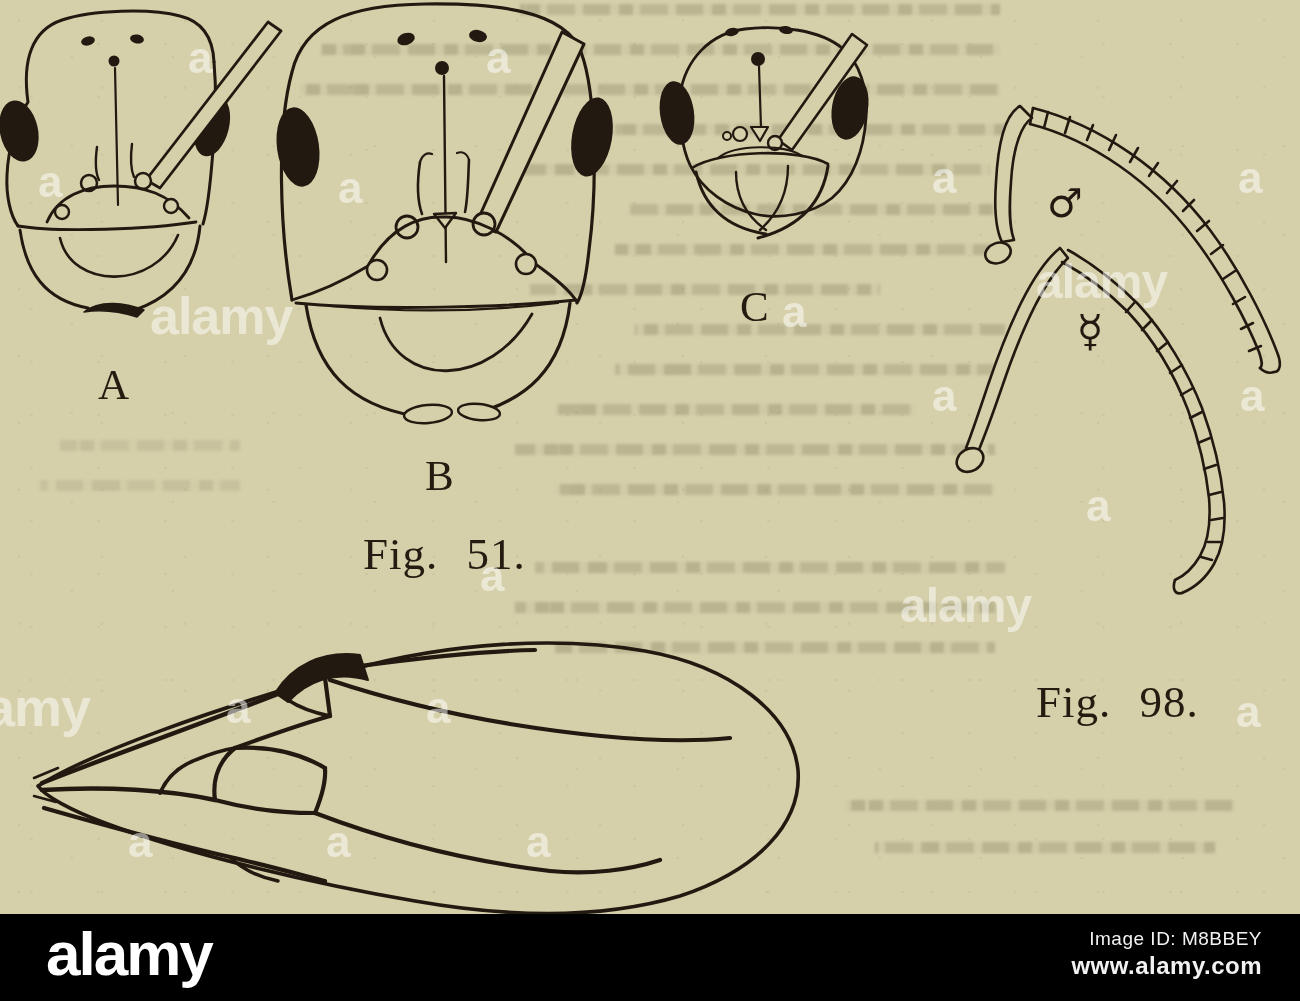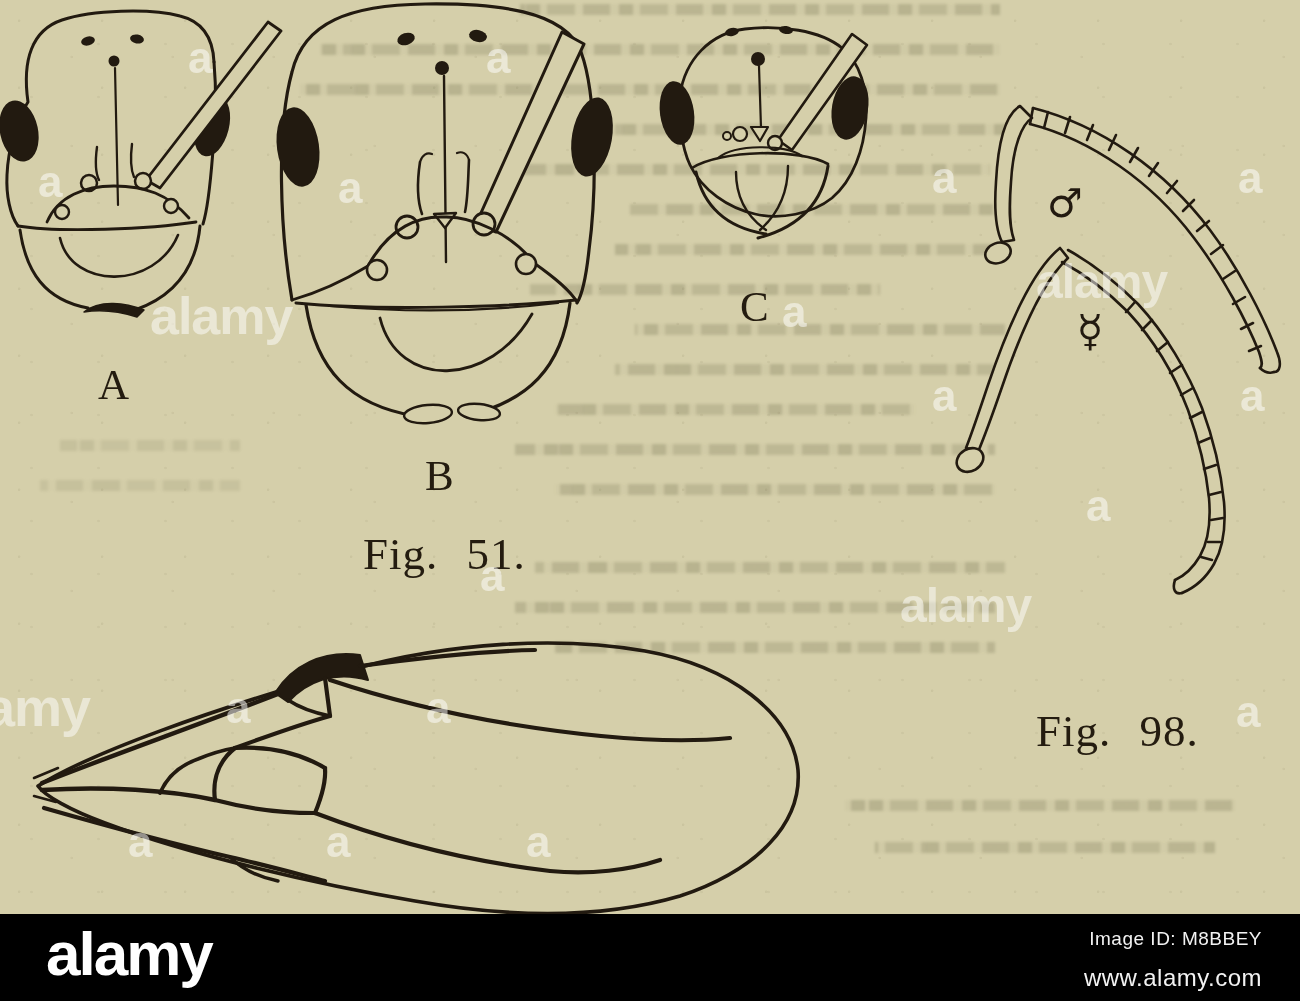--- a/index.html
+++ b/index.html
@@ -41,21 +41,21 @@
     position:absolute;left:0;top:914px;width:1300px;height:87px;background:#000;
   }
   #alamy-logo{
     position:absolute;left:46px;top:-4px;color:#fff;font-weight:bold;
     font-size:62px;letter-spacing:-2px;line-height:87px;
   }
   #bar-right{
     position:absolute;right:38px;top:14px;text-align:right;color:#f2f2f2;
   }
   #image-id-line{font-size:19px;font-weight:400;letter-spacing:.5px;}
-  #url-line{font-size:24px;font-weight:normal;margin-top:14px;letter-spacing:.5px;}
+  #url-line{font-size:24px;font-weight:bold;margin-top:2px;letter-spacing:.5px;}
 </style>
 </head>
 <body>
 
 <div id="stage">
 
   <div class="bleed" style="left:520px;top:4px;width:480px;background-position:6px 0;"></div>
   <div class="bleed" style="left:320px;top:44px;width:680px;background-position:31px 0;"></div>
   <div class="bleed" style="left:300px;top:84px;width:700px;background-position:55px 0;"></div>
   <div class="bleed" style="left:610px;top:124px;width:400px;background-position:12px 0;"></div>
@@ -216,21 +216,21 @@
     <path d="M 130,175 C 137,159 151,147 168,141 C 180,136 193,132 205,130" stroke-width="3.8"></path>
     <path d="M 285,195 C 340,216 420,241 520,253 C 560,257 600,252 630,242" stroke-width="4.2"></path>
     <path d="M 14,190 C 70,206 130,223 200,239 C 235,247 268,256 295,263" stroke-width="4.2"></path>
     <path d="M 200,239 C 212,251 228,259 248,263" stroke-width="3.4"></path>
   </svg>
 
   <div class="plate-label" style="left:98px;top:360px;">A</div>
   <div class="plate-label" style="left:425px;top:451px;">B</div>
   <div class="plate-label" style="left:740px;top:282px;">C</div>
   <div class="caption" style="left:363px;top:528px;">Fig. 51.</div>
-  <div class="caption" style="left:1036px;top:705px;">Fig. 98.</div>
+  <div class="caption" style="left:1036px;top:676px;">Fig. 98.</div>
 
   <div class="wm-word" style="left:150px;top:290px;font-size:52px;">alamy</div>
   <div class="wm-word" style="left:1036px;top:258px;font-size:48px;">alamy</div>
   <div class="wm-word" style="left:-58px;top:680px;">alamy</div>
   <div class="wm-word" style="left:900px;top:582px;font-size:48px;">alamy</div>
   <div class="wm-letter" style="left:38px;top:160px;">a</div>
   <div class="wm-letter" style="left:188px;top:36px;">a</div>
   <div class="wm-letter" style="left:338px;top:166px;">a</div>
   <div class="wm-letter" style="left:486px;top:36px;">a</div>
   <div class="wm-letter" style="left:782px;top:290px;">a</div>

